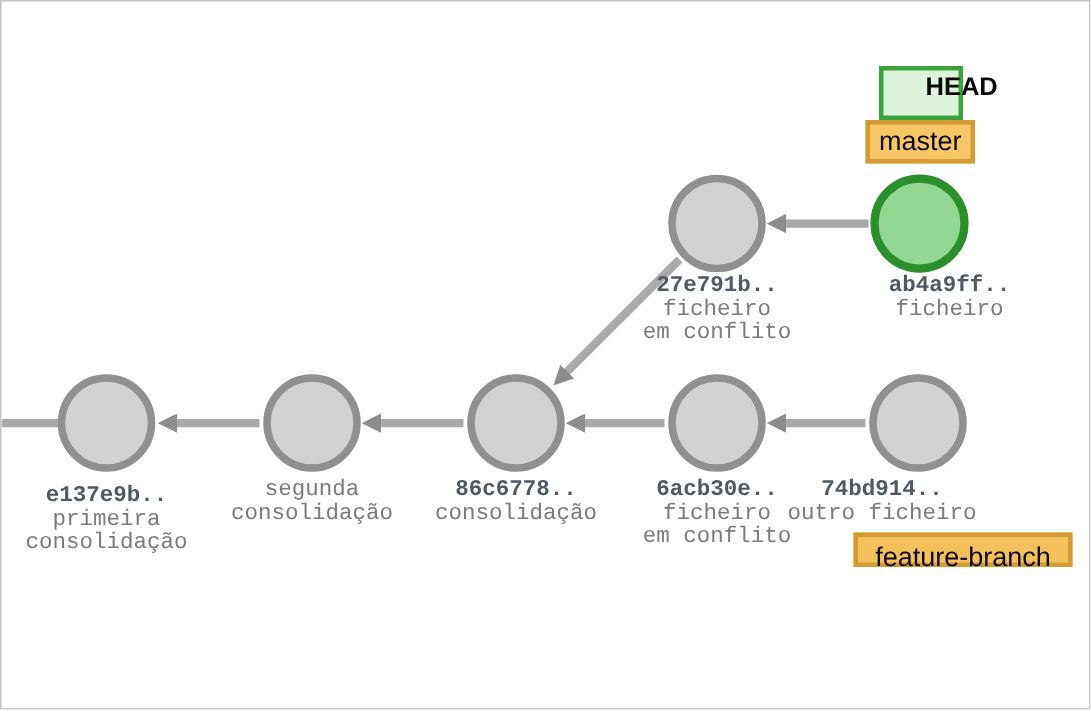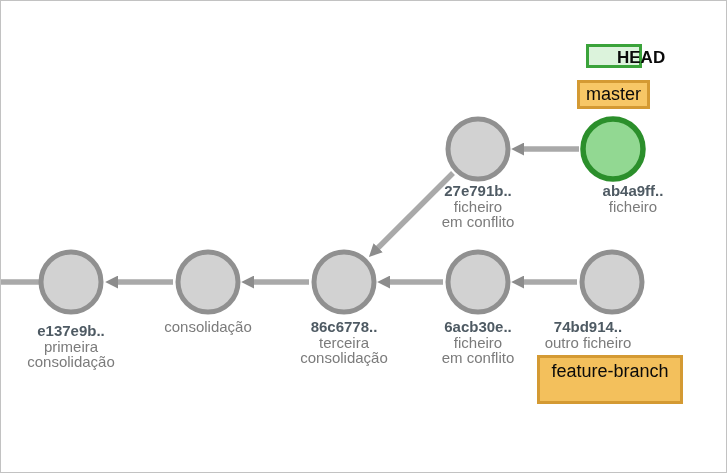--- a/index.html
+++ b/index.html
@@ -12,49 +12,49 @@
     background: #ffffff;
     font-family: "Liberation Sans", sans-serif;
     overflow: hidden;
   }
   .graph-svg { position:absolute; left:0; top:0; width:727px; height:473px; }
 
   .commit-label {
     position: absolute;
     transform: translateX(-50%);
     text-align: center;
-    font-family: Liberation Sans, sans-serif;
+    font-family: Liberation Mono, monospace;
     font-size: 15px;
     line-height: 15.5px;
     white-space: nowrap;
   }
   .commit-label .hash { font-weight: bold; color: #4e5a63; }
   .commit-label .desc { color: #7b7b7b; }
 
   .ref-badge {
     position: absolute;
     box-sizing: border-box;
     text-align: center;
     color: #0a0a0a;
     white-space: nowrap;
   }
   .head-badge {
-    left: 585px; top: 43px; width: 56px; height: 24px;
+    left: 585px; top: 43px; width: 56px; height: 36px;
     background: #dcf3dc;
     border: 3px solid #3aa33a;
     font-size: 17px; font-weight: bold; line-height: 22px; padding-left: 28px;
   }
   .master-badge {
     left: 576px; top: 79px; width: 73px; height: 29px;
     background: #f7c766;
     border: 3px solid #d49a33;
     font-size: 18px; line-height: 23px;
   }
   .feature-badge {
-    left: 536px; top: 354px; width: 146px; height: 49px;
+    left: 568px; top: 354px; width: 146px; height: 23px;
     background: #f3c05c;
     border: 3px solid #d49a33;
     font-size: 18px; line-height: 27px;
   }
 </style>
 </head>
 <body>
 
 <div class="canvas">
 
@@ -85,25 +85,25 @@
   <div class="ref-badge head-badge">HEAD</div>
   <div class="ref-badge master-badge">master</div>
   <div class="ref-badge feature-badge">feature-branch</div>
 
   <div class="commit-label" style="left:70px; top:322px">
     <div class="hash">e137e9b..</div>
     <div class="desc">primeira</div>
     <div class="desc">consolidação</div>
   </div>
   <div class="commit-label" style="left:207px; top:318px">
+    <div class="desc">segunda</div>
     <div class="desc">consolidação</div>
   </div>
   <div class="commit-label" style="left:343px; top:318px">
     <div class="hash">86c6778..</div>
-    <div class="desc">terceira</div>
     <div class="desc">consolidação</div>
   </div>
   <div class="commit-label" style="left:477px; top:318px">
     <div class="hash">6acb30e..</div>
     <div class="desc">ficheiro</div>
     <div class="desc">em conflito</div>
   </div>
   <div class="commit-label" style="left:587px; top:318px">
     <div class="hash">74bd914..</div>
     <div class="desc">outro ficheiro</div>

